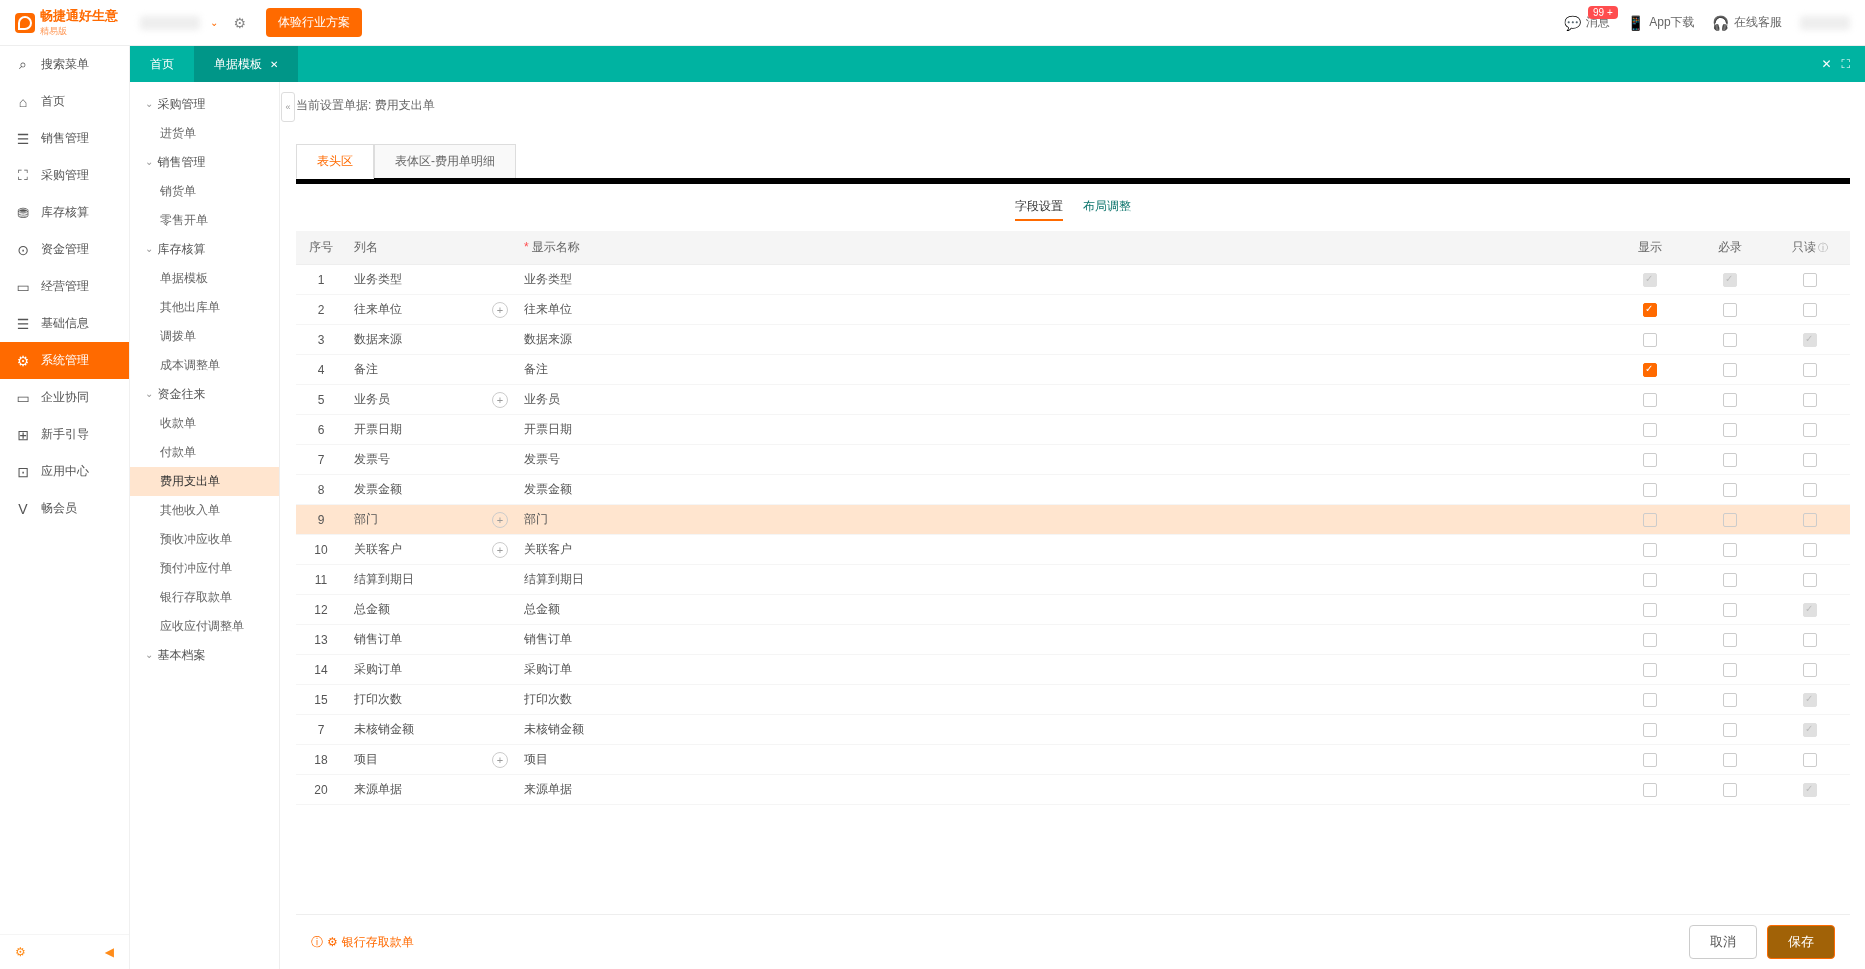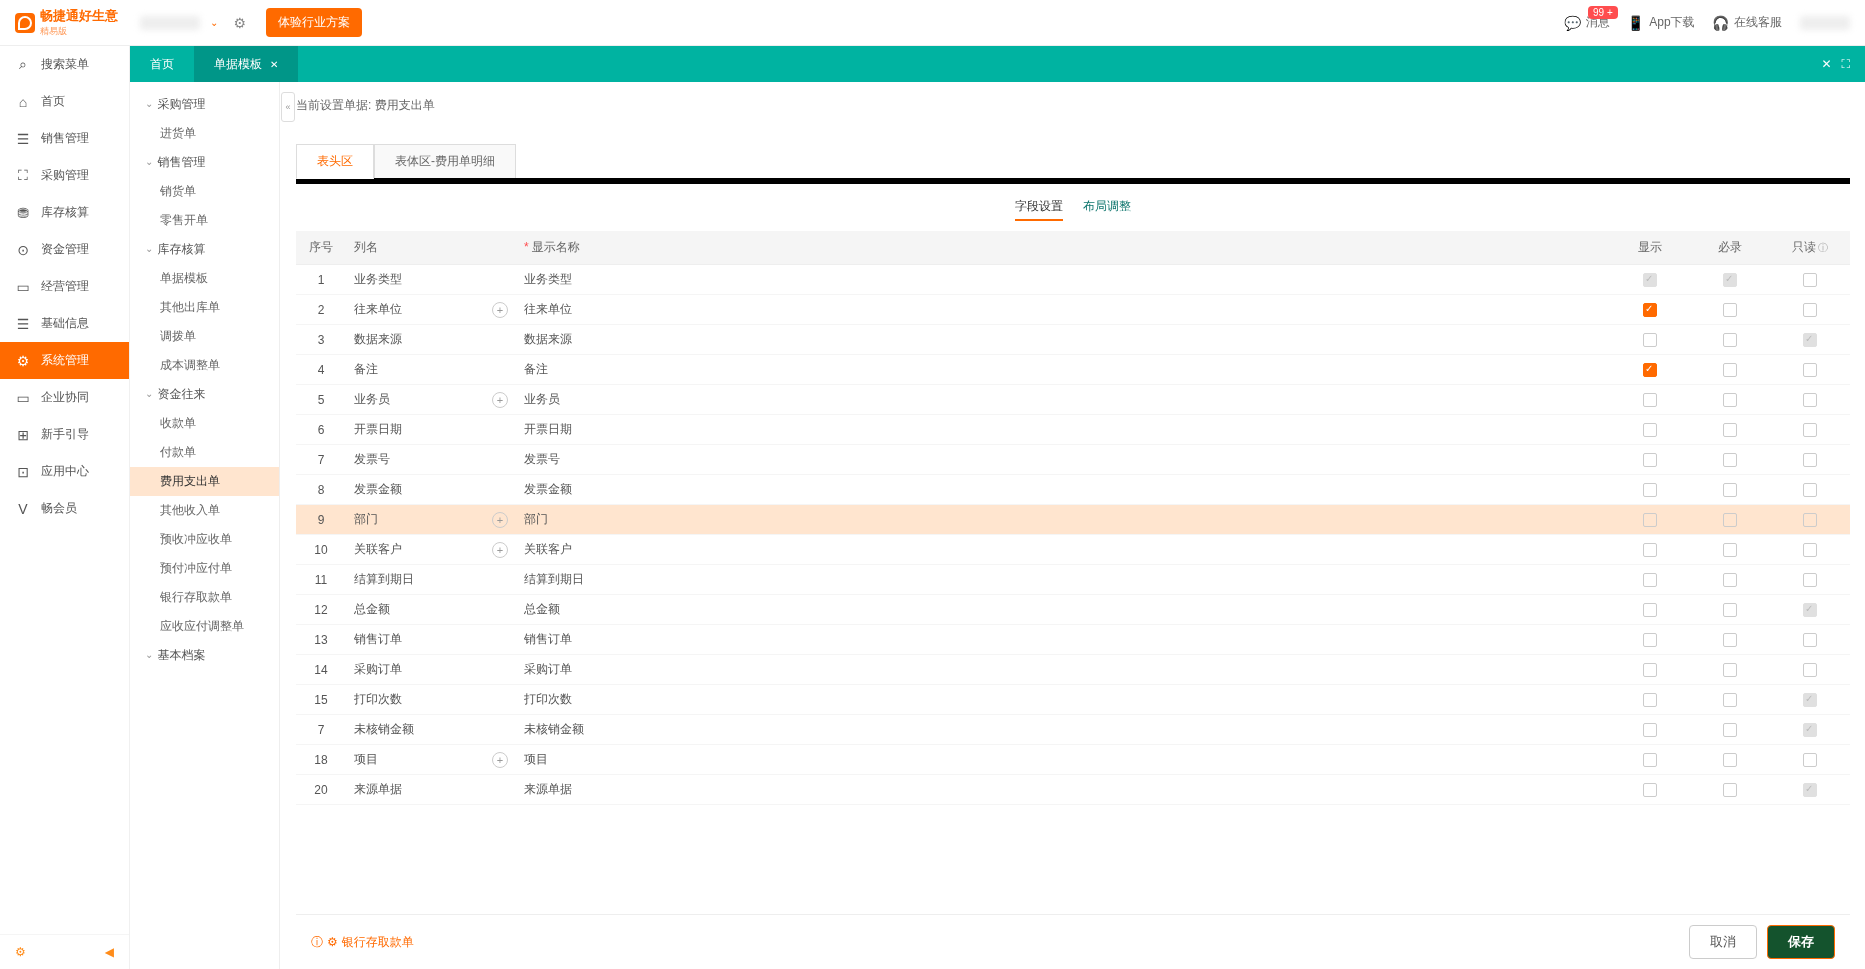--- a/index.html
+++ b/index.html
@@ -74,21 +74,21 @@
 .chk.disabled { background: #f5f5f5; border-color: #e0e0e0; }
 .chk.disabled.on { background: #e0e0e0; }
 .chk.disabled.on::after { color: #bbb; }
 .help-icon { font-size: 10px; color: #aaa; margin-left: 2px; }
 
 .footer-bar { padding: 10px 15px; border-top: 1px solid #eee; display: flex; align-items: center; }
 .footer-link { color: #ff6a00; cursor: pointer; display: flex; align-items: center; gap: 4px; }
 .footer-actions { margin-left: auto; display: flex; gap: 10px; }
 .btn { padding: 7px 20px; border-radius: 4px; cursor: pointer; font-size: 13px; }
 .btn-default { background: #fff; border: 1px solid #ccc; color: #555; }
-.btn-primary { background: #14532d; border: 1px solid #ff6a00; color: #fff; font-weight: bold; }
+.btn-primary { background: #a16207; border: 1px solid #ff6a00; color: #fff; }
 </style>
 </head>
 <body>
 
 <div class="header">
   <div class="logo">
     <div class="logo-icon"></div>
     <div>
       <div class="logo-text">畅捷通好生意</div>
       <div class="logo-sub">精易版</div>

